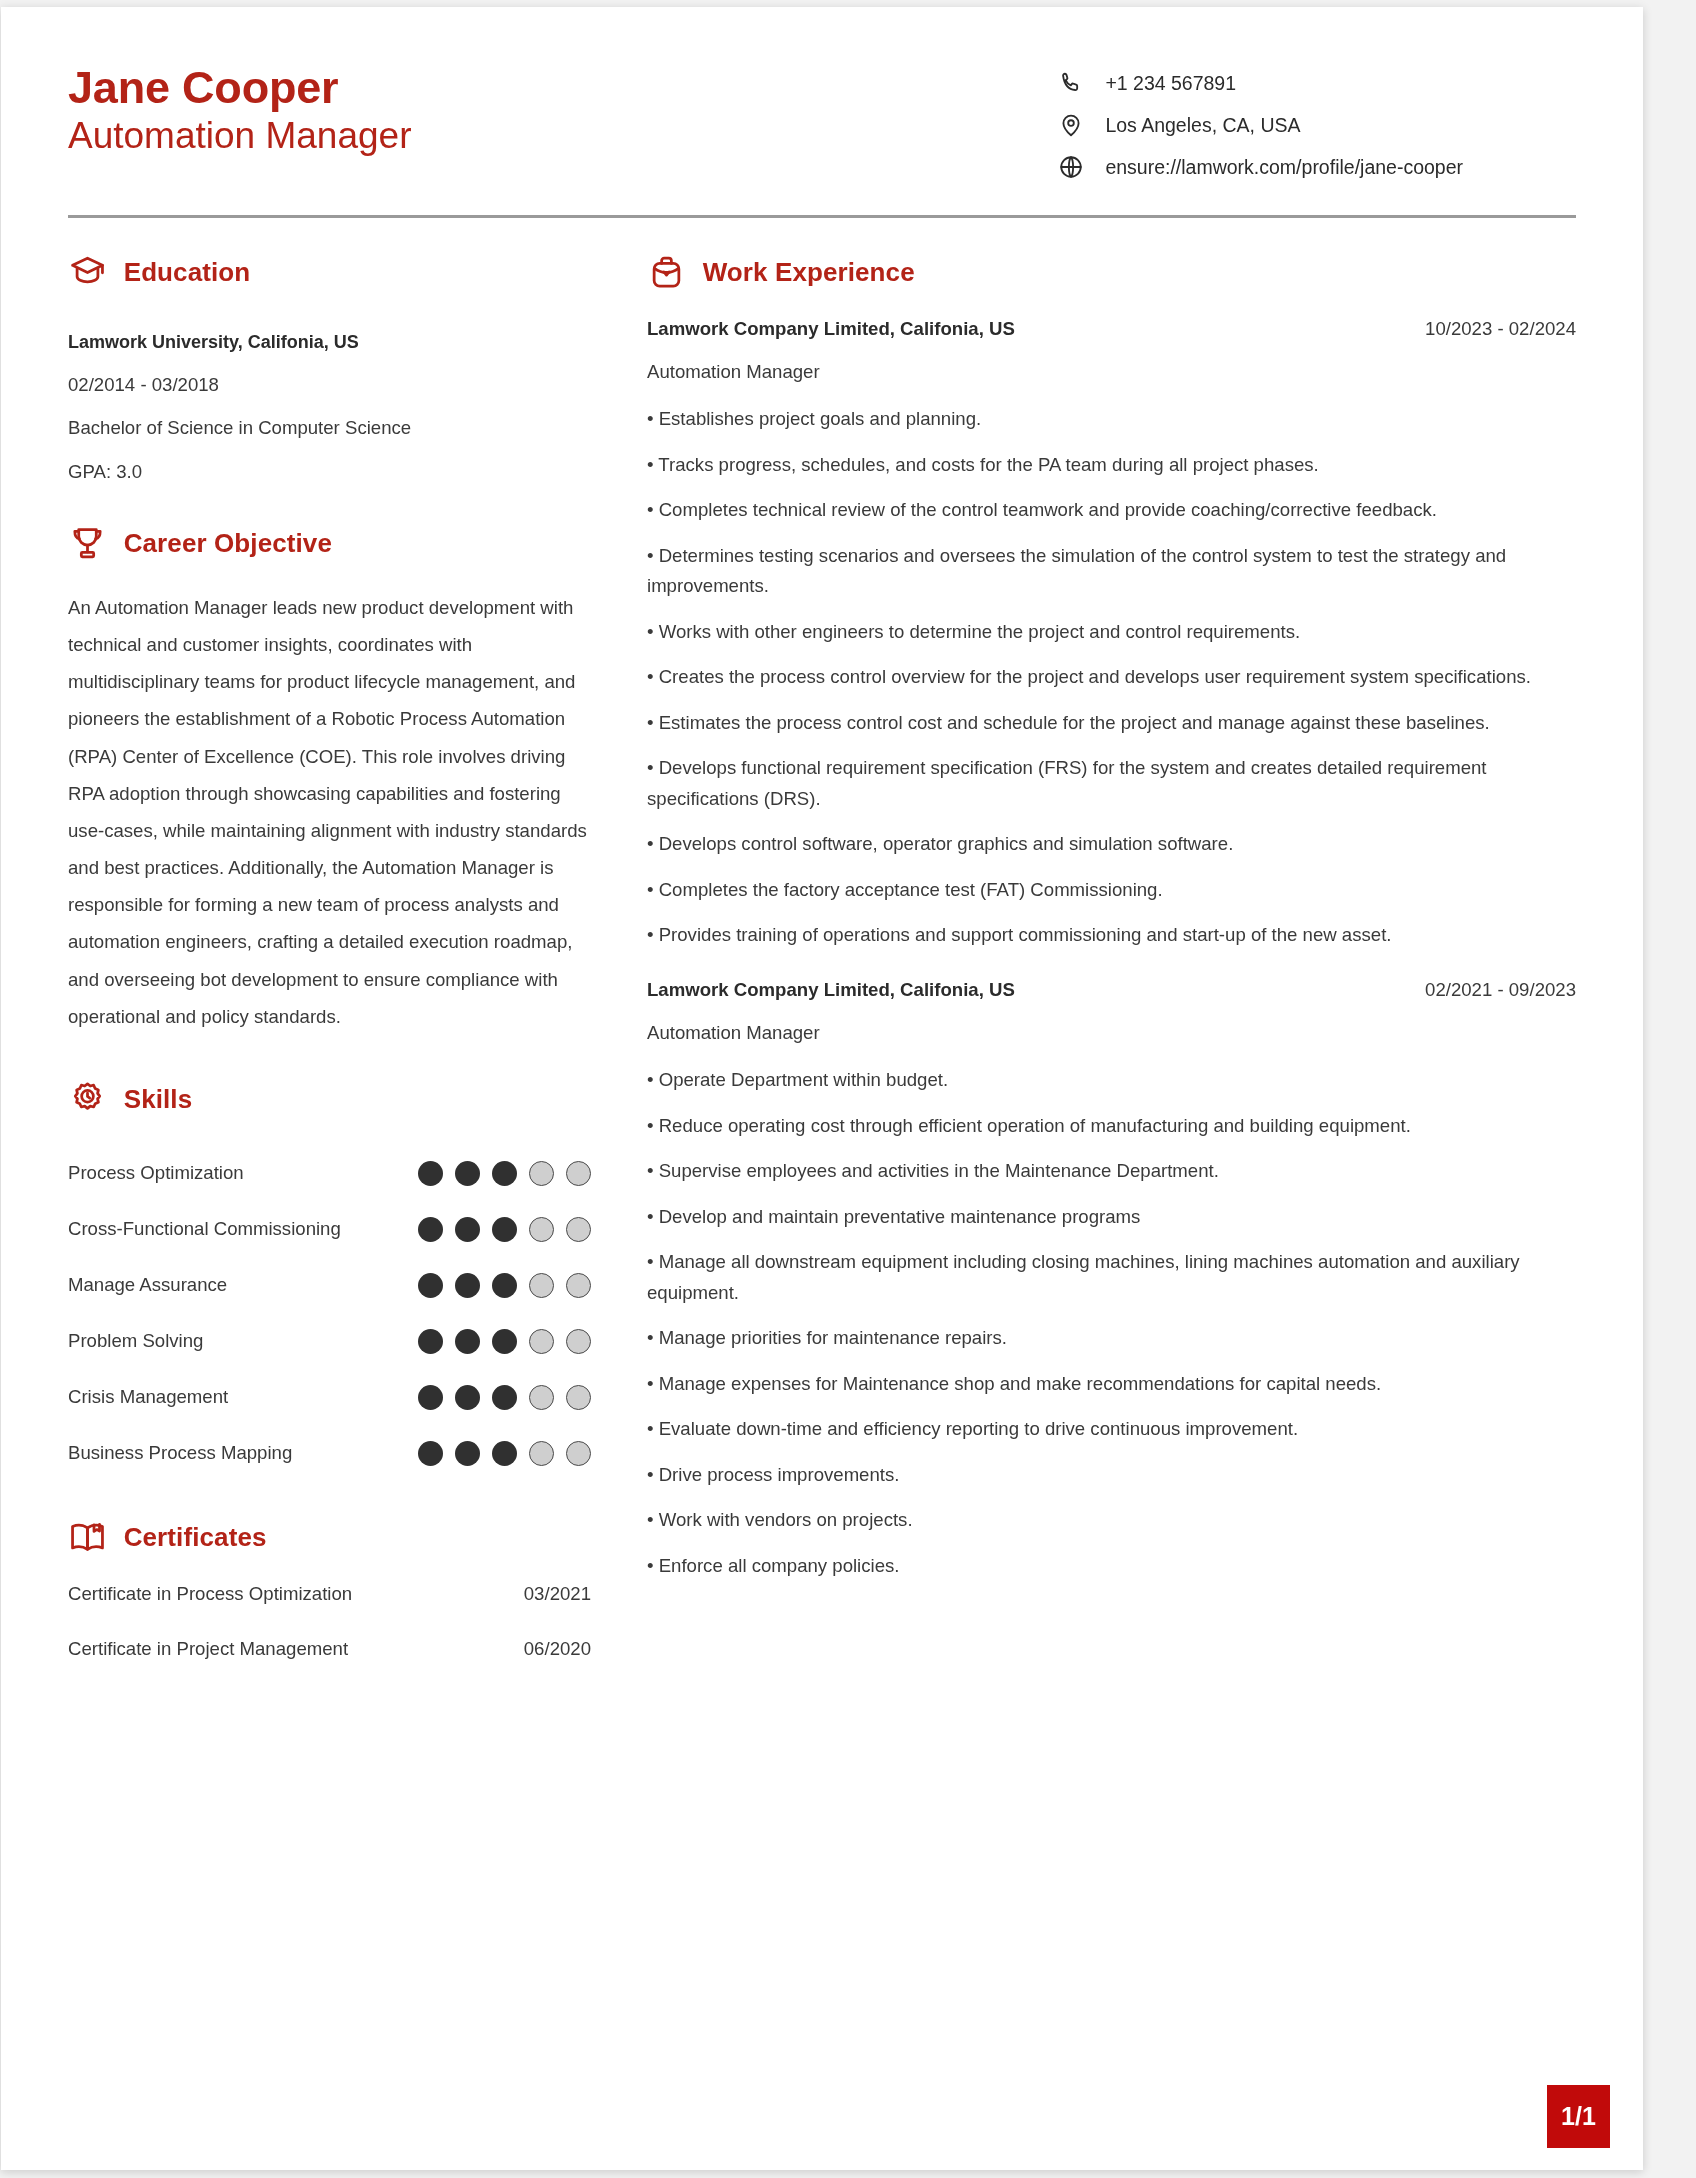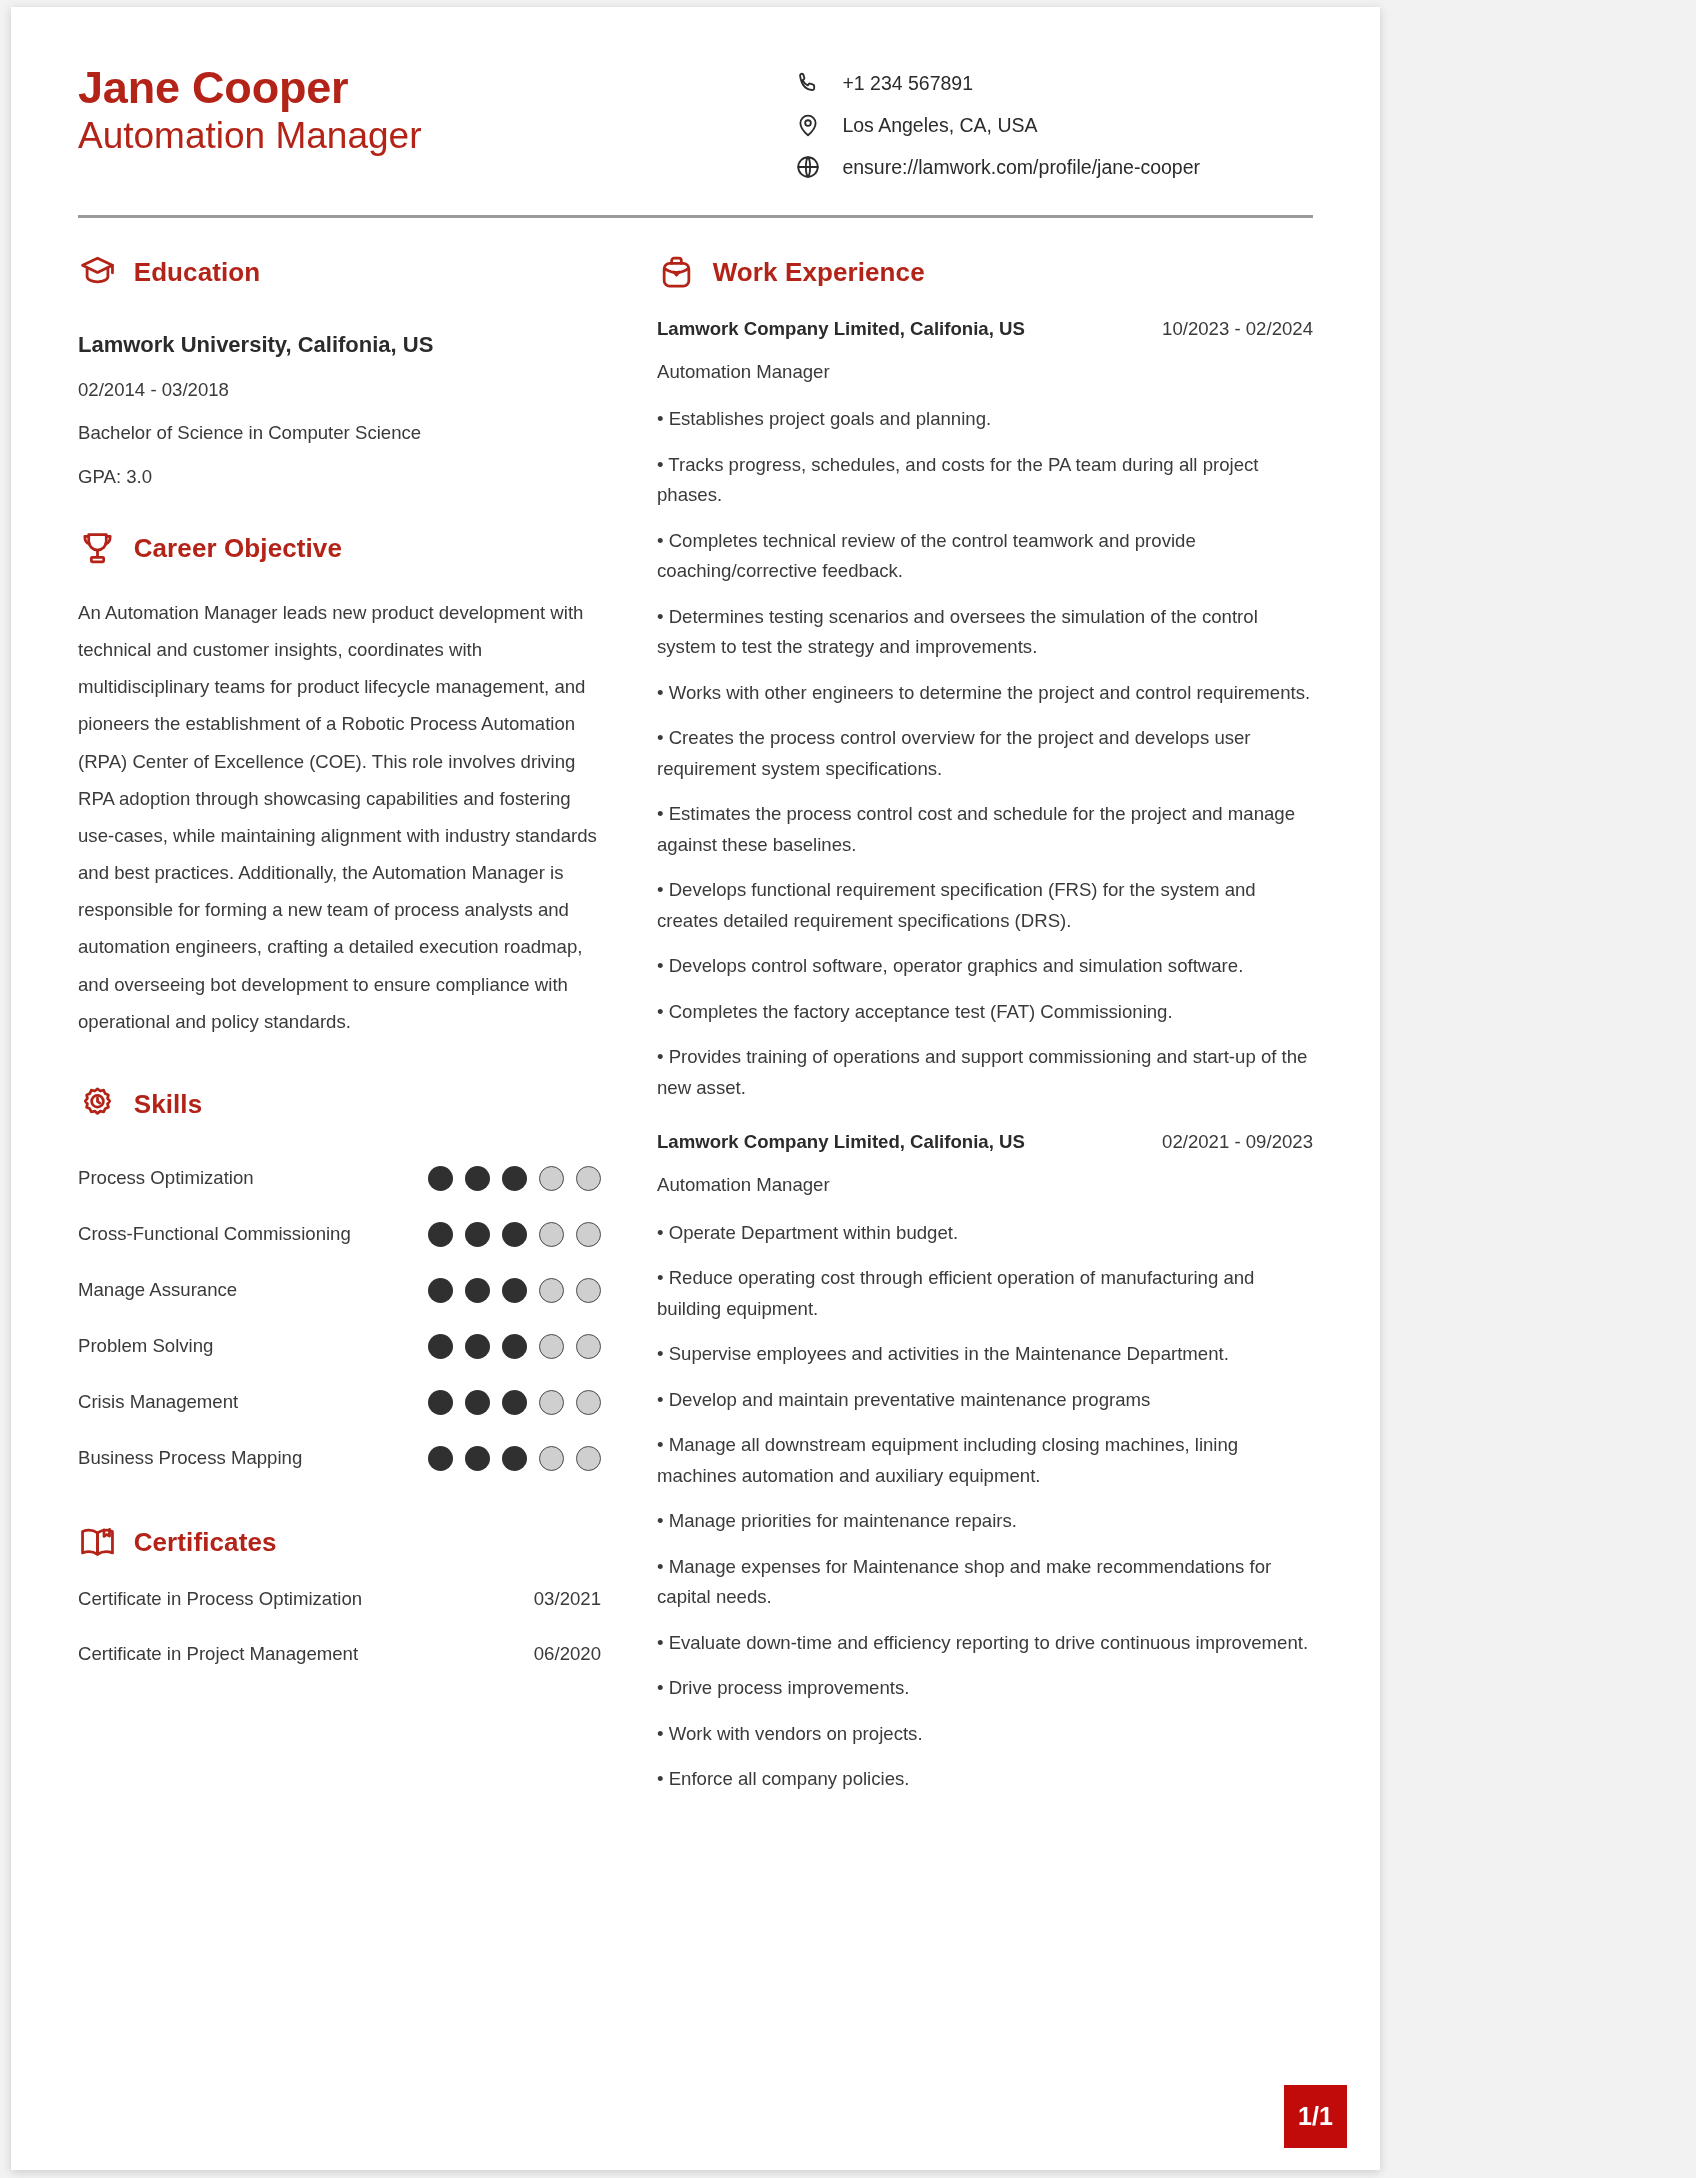--- a/index.html
+++ b/index.html
@@ -4,22 +4,22 @@
 <style>
   * { box-sizing: border-box; margin: 0; padding: 0; }
   html, body {
     width: 1697px;
     height: 2179px;
     background: #f2f2f2;
     font-family: "Liberation Sans", sans-serif;
   }
   .page-shadow-wrap {
     position: absolute;
-    left: 11px; top: 7.4px;
-    width: 1369px; height: 2163px;
+    left: 1px; top: 7.4px;
+    width: 1642px; height: 2163px;
     background: #ffffff;
     box-shadow: 0 1.9px 9.3px rgba(0,0,0,0.16);
   }
   .page {
     position: relative;
     width: 100%; height: 100%;
     padding: 51px 67px 0 67px;
     background: #ffffff;
   }
 
@@ -75,21 +75,21 @@
   .section-title {
     font-size: 26px;
     font-weight: bold;
     color: #b32317;
     font-stretch: condensed;
     letter-spacing: 0.1px;
   }
 
   
   .edu-org {
-    font-size: 22px; font-weight: bold; color: #2b2b2b;
+    font-size: 18px; font-weight: bold; color: #2b2b2b;
     margin-bottom: 21.3px;
     margin-top: 40px;
   }
   .edu-line { font-size: 18.6px; color: #3a3a3a; margin-bottom: 21.3px; }
 
   
   .objective-text {
     font-size: 18.6px;
     color: #3a3a3a;
     line-height: 2.0;

